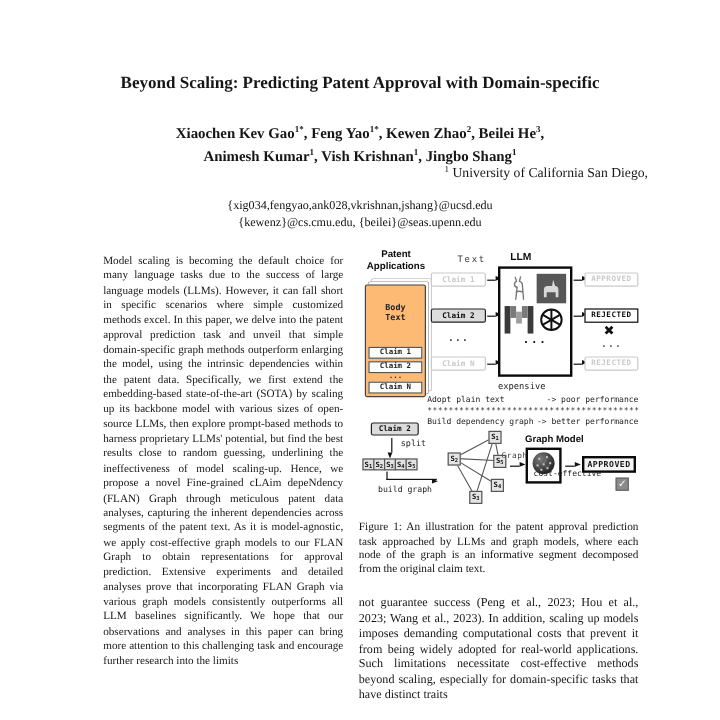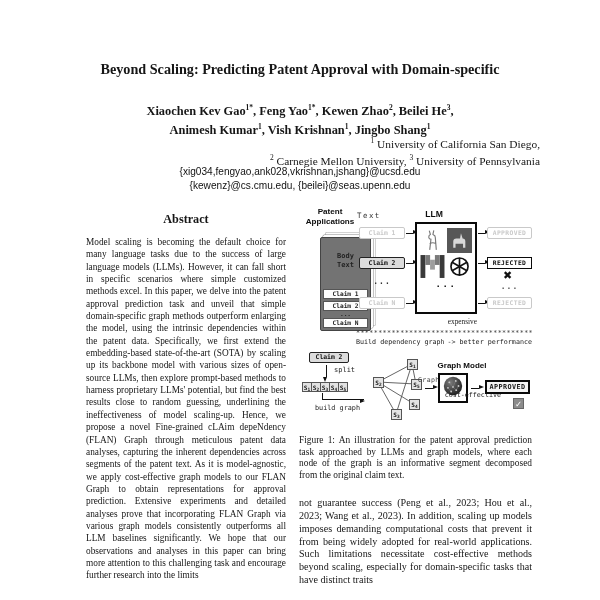--- a/index.html
+++ b/index.html
@@ -8,61 +8,61 @@
 
   
   .title{position:absolute;top:61px;left:45px;right:45px;text-align:center;
          font-size:14.2px;line-height:17.5px;font-weight:bold;}
   .authors{position:absolute;top:100px;left:60px;right:60px;text-align:center;
            font-size:12.4px;line-height:16px;font-weight:bold;}
   .authors sup, .affils sup{font-size:7.5px;}
   .affils{position:absolute;top:134px;left:60px;right:60px;text-align:right;
           font-size:11.4px;line-height:14.5px;}
   .emails{position:absolute;top:165px;left:40px;right:40px;text-align:center;
-          font-family:Liberation Sans, sans-serif;font-size:10.1px;line-height:13.5px;color:#111;}
+          font-family:Liberation Serif, serif;font-size:10.1px;line-height:13.5px;color:#111;}
 
   
   .col-left{position:absolute;left:86px;top:212px;width:200px;}
   .abstract-heading{text-align:center;font-weight:bold;font-size:12.2px;margin:0 0 9px 0;}
   .abstract-text{margin:0;font-size:9.3px;line-height:12.35px;text-align:justify;}
   .col-right{position:absolute;left:299px;top:205px;width:233px;}
   .caption{margin:6px 0 0 0;font-size:9.4px;line-height:11.7px;text-align:justify;}
   .bodytext{margin:15px 0 0 0;font-size:10.1px;line-height:12.9px;text-align:justify;}
 
   
   .fig{position:relative;width:233px;height:224px;font-family:"DejaVu Sans Mono", monospace;}
   .sanslab{font-family:Liberation Sans, sans-serif;font-weight:bold;color:#0d0d0d;}
 
   .patent-label{position:absolute;left:0;top:2px;width:62px;text-align:center;font-size:8.1px;line-height:9.5px;}
-  .card{position:absolute;left:21px;top:32px;width:49px;height:92px;background:#737373;
+  .card{position:absolute;left:5px;top:32px;width:49px;height:92px;background:#fdba74;
         border:1.2px solid #444;border-radius:2px;
         box-shadow:2.5px -2.5px 0 -0.5px #fdfdfd,2.5px -2.5px 0 0 #8a8a8a,
                    5px -5px 0 -0.5px #fdfdfd,5px -5px 0 0 #a8a8a8;}
   .card-bodytext{margin:14px auto 0;width:30px;text-align:center;font-weight:bold;font-size:7px;line-height:8.5px;color:#222;}
   .card-claims{position:absolute;left:2px;right:2px;bottom:2px;}
   .card-claim{border:0.9px solid #555;background:#fdfdfd;font-size:6.2px;font-weight:bold;
               text-align:center;line-height:8.5px;margin-top:1.5px;color:#222;}
   .card-claim.dots{border:none;background:none;line-height:4.5px;margin-top:0.5px;}
 
-  .text-header{position:absolute;left:58px;top:6px;width:48px;text-align:left;
+  .text-header{position:absolute;left:58px;top:6px;width:48px;text-align:right;
                font-size:7.4px;letter-spacing:1.5px;color:#333;}
   .claim-row{position:absolute;left:60px;width:46px;height:12px;line-height:11px;
              text-align:center;font-size:6.4px;font-weight:bold;box-sizing:border-box;}
   .dimbox{border:1.2px solid #c9c9c9;color:#c9c9c9;background:#fff;border-radius:2px;}
   .activebox{border:1.4px solid #222;color:#0d0d0d;background:#dcdcdc;border-radius:2px;}
   .row-dots{position:absolute;left:60px;width:46px;text-align:center;font-size:8px;
             font-weight:bold;color:#333;letter-spacing:1px;}
 
   .llm-label{position:absolute;left:104px;top:4px;width:62px;text-align:center;font-size:8.6px;}
   .llm-box{position:absolute;left:116px;top:17px;width:62px;height:92px;border:2.3px solid #0a0a0a;
            background:#fff;box-sizing:border-box;display:flex;flex-wrap:wrap;
            justify-content:space-evenly;align-content:flex-start;padding-top:3px;}
   .logo{width:25px;height:25px;margin-top:1px;}
   .llm-dots{width:100%;text-align:center;font-size:9px;font-weight:bold;letter-spacing:1.5px;color:#111;line-height:10px;}
-  .expensive{position:absolute;left:116px;top:112px;width:62px;text-align:right;font-size:7.3px;color:#222;font-family:Liberation Serif, serif;}
+  .expensive{position:absolute;left:116px;top:112px;width:62px;text-align:left;font-size:7.3px;color:#222;}
 
   .outbox{position:absolute;left:188px;width:45px;height:12px;line-height:10px;text-align:center;
           font-size:6.3px;font-weight:bold;letter-spacing:0.4px;box-sizing:border-box;}
   .outbox.active{border:1.8px solid #0a0a0a;color:#0a0a0a;background:#fff;}
   .x-mark{position:absolute;left:204px;top:64px;font-size:11px;color:#111;
           font-family:"DejaVu Sans", sans-serif;}
   .out-dots{position:absolute;left:188px;top:77px;width:45px;text-align:center;
             font-size:8px;font-weight:bold;color:#555;letter-spacing:1px;}
 
   .cmp{position:absolute;left:57px;top:124px;width:176px;font-size:6.7px;color:#1c1c1c;}
@@ -122,30 +122,28 @@
     <div>
       <span><span>Xiaochen Kev Gao</span><sup>1*</sup><span>, </span></span><span><span>Feng Yao</span><sup>1*</sup><span>, </span></span><span><span>Kewen Zhao</span><sup>2</sup><span>, </span></span><span><span>Beilei He</span><sup>3</sup><span>,</span></span>
     </div>
     <div>
       <span><span>Animesh Kumar</span><sup>1</sup><span>, </span></span><span><span>Vish Krishnan</span><sup>1</sup><span>, </span></span><span><span>Jingbo Shang</span><sup>1</sup></span>
     </div>
   </div>
 
   <div class="affils">
     <div><sup>1</sup><span> University of California San Diego,</span></div>
-    <div><sup>2</sup><span> Carnegie Mellon University, </span><sup>3</sup><span> University of Pennsylvania</span></div>
   </div>
 
   <div class="emails">
     <div>{xig034,fengyao,ank028,vkrishnan,jshang}@ucsd.edu</div>
     <div>{kewenz}@cs.cmu.edu, {beilei}@seas.upenn.edu</div>
   </div>
 
   <div class="col-left">
-    <h2 class="abstract-heading">Abstract</h2>
     <p class="abstract-text">Model scaling is becoming the default choice for many language tasks due to the success of large language models (LLMs). However, it can fall short in specific scenarios where simple customized methods excel. In this paper, we delve into the patent approval prediction task and unveil that simple domain-specific graph methods outperform enlarging the model, using the intrinsic dependencies within the patent data. Specifically, we first extend the embedding-based state-of-the-art (SOTA) by scaling up its backbone model with various sizes of open-source LLMs, then explore prompt-based methods to harness proprietary LLMs' potential, but find the best results close to random guessing, underlining the ineffectiveness of model scaling-up. Hence, we propose a novel Fine-grained cLAim depeNdency (FLAN) Graph through meticulous patent data analyses, capturing the inherent dependencies across segments of the patent text. As it is model-agnostic, we apply cost-effective graph models to our FLAN Graph to obtain representations for approval prediction. Extensive experiments and detailed analyses prove that incorporating FLAN Graph via various graph models consistently outperforms all LLM baselines significantly. We hope that our observations and analyses in this paper can bring more attention to this challenging task and encourage further research into the limits</p>
   </div>
 
   <div class="col-right">
 
     <div class="fig">
 
       <div class="patent-label sanslab">Patent Applications</div>
       <div class="card">
         <div class="card-bodytext">Body Text</div>
@@ -210,20 +208,24 @@
       <div class="arr-r" style="left:179px;top:58px;width:7px"></div>
       <div class="arr-r" style="left:179px;top:98px;width:7px"></div>
 
       <div class="outbox dimbox" style="top:22px">APPROVED</div>
       <div class="outbox active" style="top:52px">REJECTED</div>
       <div class="x-mark">✖</div>
       <div class="out-dots">...</div>
       <div class="outbox dimbox" style="top:92px">REJECTED</div>
 
       <div class="cmp">
+        <div class="cmp-line">
+          <span>Adopt plain text</span>
+          <span>-&gt; poor performance</span>
+        </div>
         <div class="cmp-div">********************************************</div>
         <div class="cmp-line">
           <span>Build dependency graph</span>
           <span>-&gt; better performance</span>
         </div>
       </div>
 
       <div class="claim2-box activebox">Claim 2</div>
       <div class="arr-d" style="left:27px;top:160px;height:12px"></div>
       <div class="split-label">split</div>

